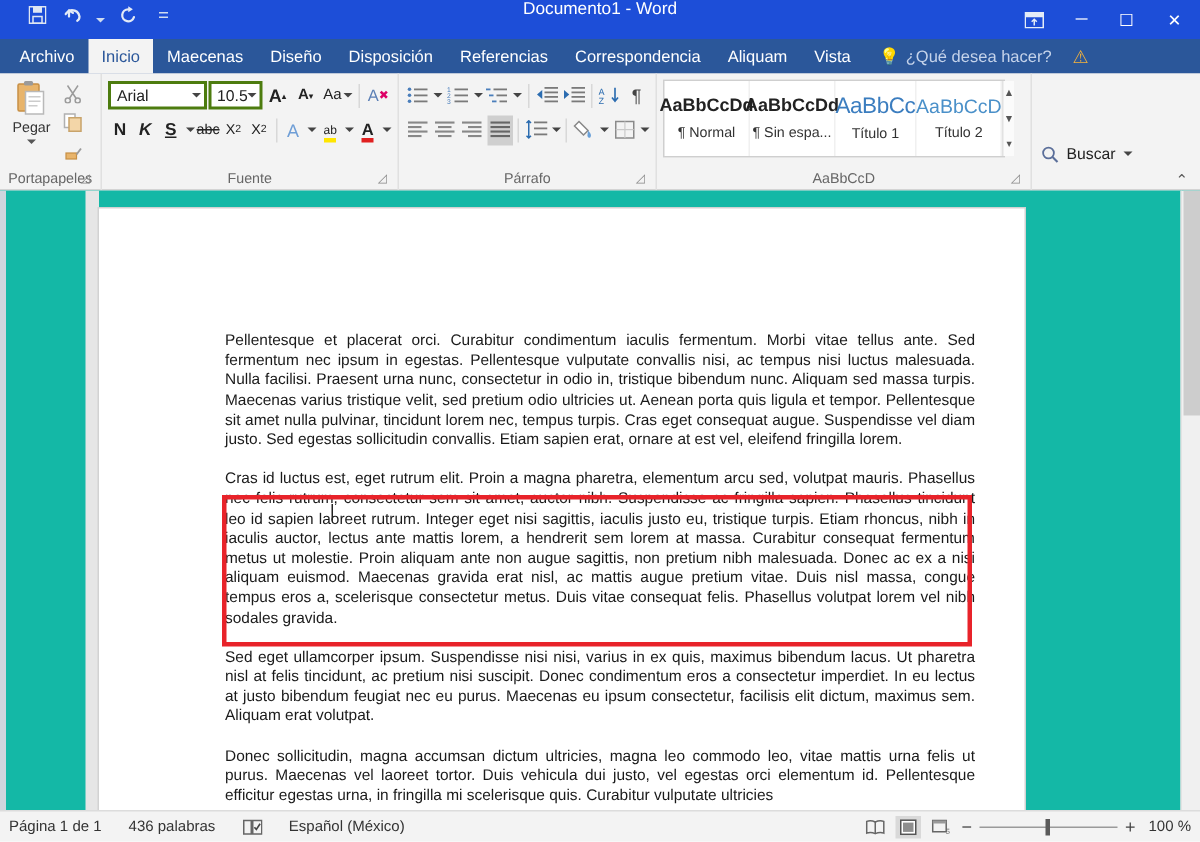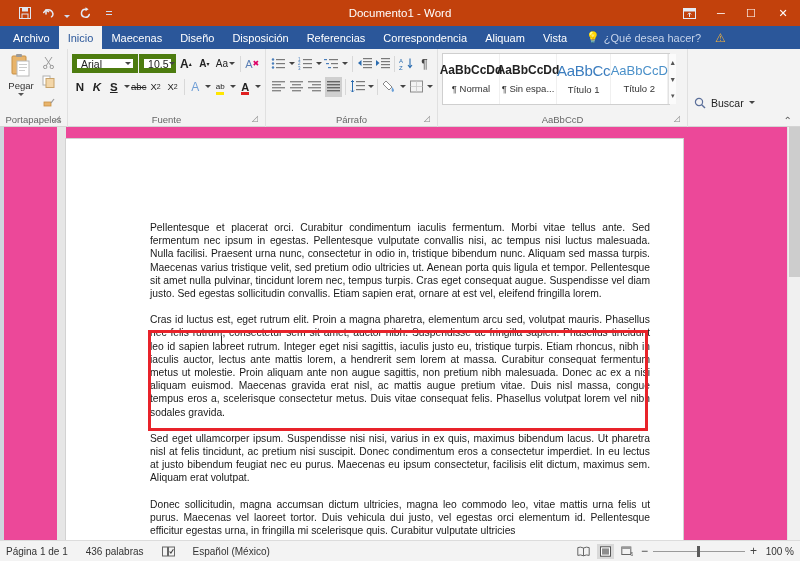--- a/index.html
+++ b/index.html
@@ -14,25 +14,25 @@
     width: 800px; height: 561px;
     position: relative;
     background: #e6e6e6;
     display: flex;
     flex-direction: column;
   }
 
   
   .titlebar {
     height: 26px;
-    background: #c2410c;
+    background: #1d4ed8;
     position: relative;
     flex: 0 0 26px;
     display: flex;
-    align-items: center;
+    align-items: flex-start;
   }
   .qat {
     display: flex; align-items: center;
     padding-left: 14px;
     gap: 2px;
   }
   .qat-btn {
     width: 22px; height: 20px;
     display: flex; align-items: center; justify-content: center;
     color: #dfe7f3; font-size: 12px; line-height: 1;
@@ -160,21 +160,21 @@
   .paste-label { font-size: 9.5px; color: #333; margin-top: 1px; }
   .paste-caret { border-left:3px solid transparent;border-right:3px solid transparent;border-top:3px solid #555; margin-top:2px;}
   .clip-side { display: flex; flex-direction: column; gap: 2px; padding-top: 2px; }
   .clip-side div { width: 18px; height: 17px; display:flex;align-items:center;justify-content:center; }
 
   
   .g-font { width: 198px; }
   .font-rows { display: flex; flex-direction: column; gap: 2px; width: 100%; padding-top:1px; }
   .frow { display: flex; align-items: center; gap: 1px; height: 21px; }
   .combo {
-    height: 19px; background:#fff; border:5px solid #4d7c0f;
+    height: 19px; background:#fff; border:2px solid #4d7c0f;
     display:flex; align-items:center; justify-content:space-between;
     padding: 0 2px 0 4px; font-size: 10.5px; color:#222;
   }
   .combo.fontname { width: 76px; }
   .combo.fontsize { width: 37px; }
   .cb-caret { border-left:3px solid transparent;border-right:3px solid transparent;border-top:3px solid #444; }
   .ibtn {
     width: 21px; height: 20px;
     display: flex; align-items: center; justify-content: center;
     font-size: 11.5px; color: #222; position: relative;
@@ -216,21 +216,21 @@
   .g-edit { width: 108px; border-right:none; }
   .edit-rows { display:flex; flex-direction:column; gap:1px; padding-top:2px; width:100%;}
   .erow { display:flex; align-items:center; gap:4px; height:17px; font-size:10.5px; color:#222;margin-top:40px; }
   .erow .eico { width:15px; display:flex; align-items:center; justify-content:center; }
   .collapse-ribbon { position:absolute; right:4px; bottom:1px; font-size:10px; color:#555; }
 
   
   .doc-area {
     flex: 1 1 auto;
     position: relative;
-    background: #ec4899;
+    background: #14b8a6;
     overflow: hidden;
   }
   .page {
     position: absolute;
     left: 66px; top: 12px;
     width: 617px; height: 420px;
     background: #ffffff;
     box-shadow: 0 0 0 1px #d2d2d2;
   }
   .page-content {

